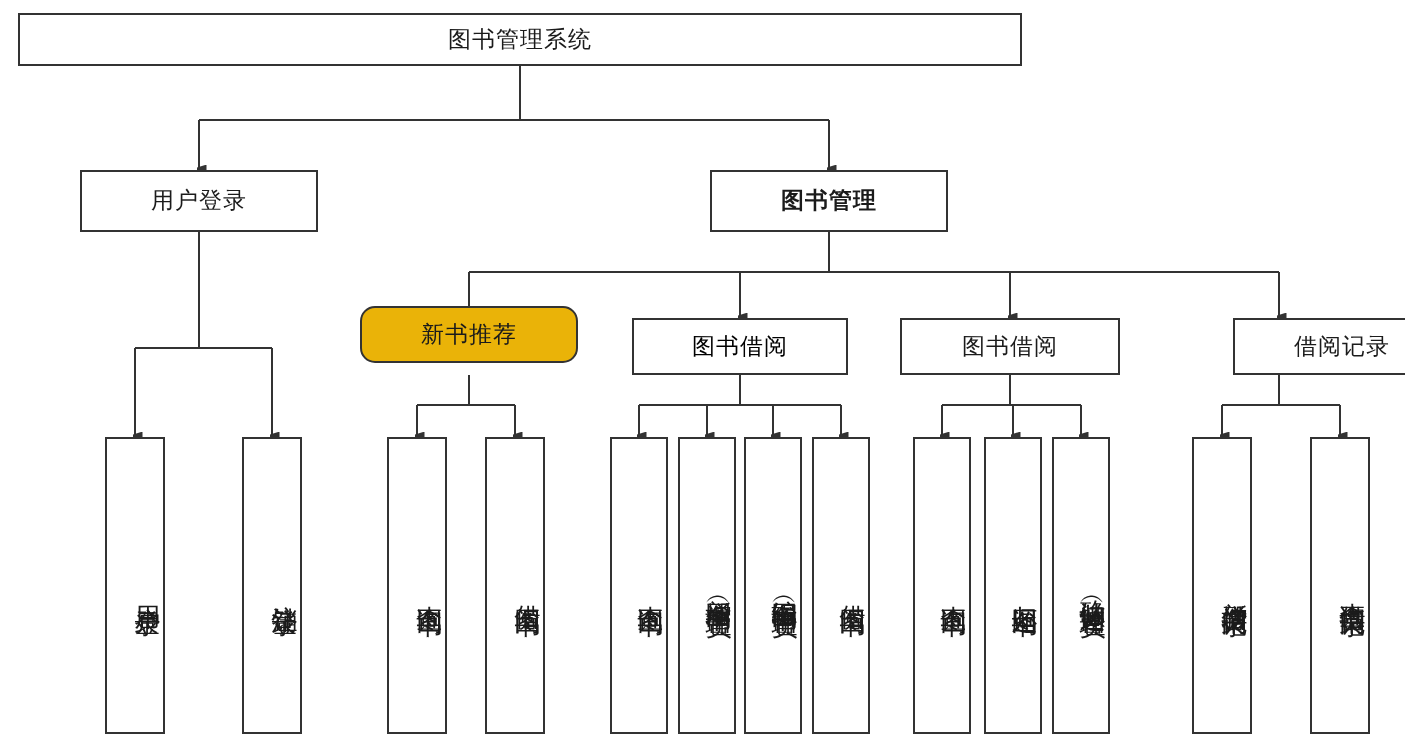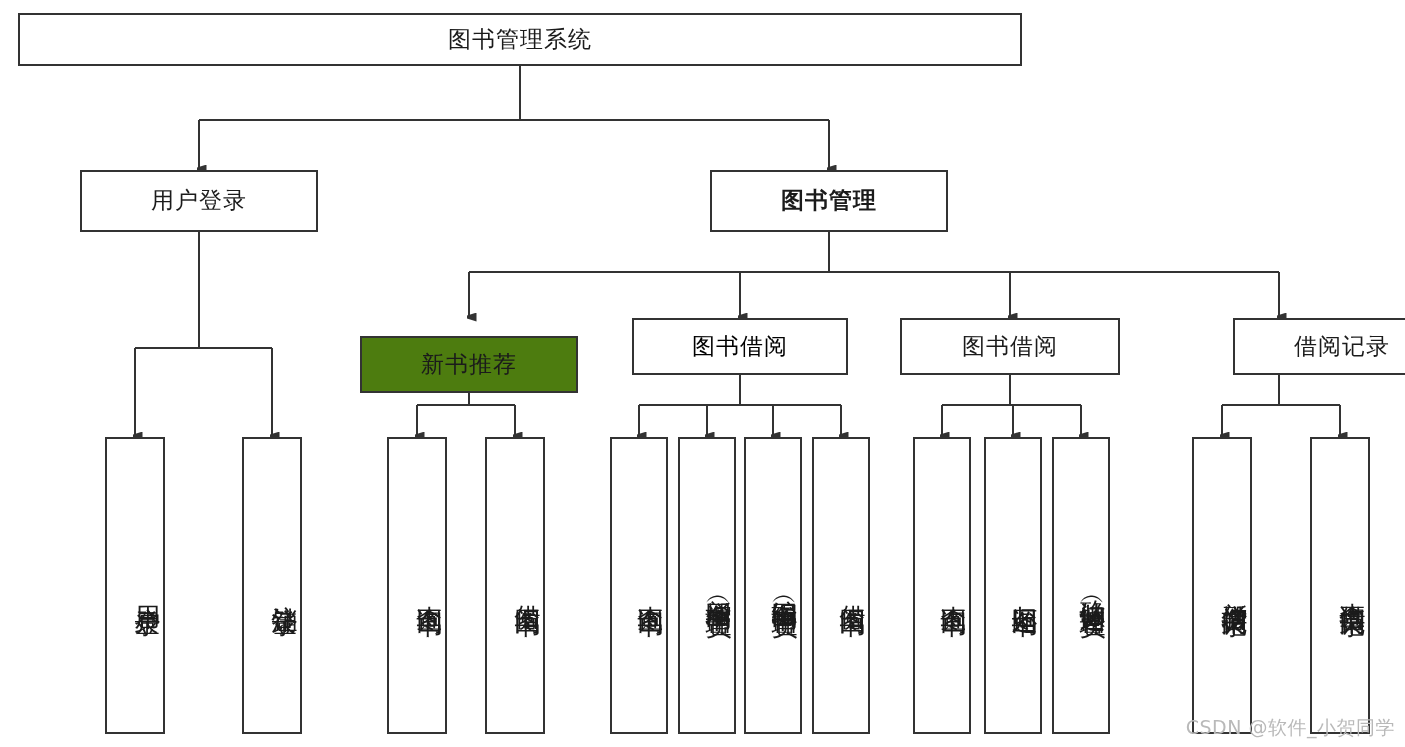--- a/index.html
+++ b/index.html
@@ -121,21 +121,21 @@
   <div id="node-layer">
       <div class="node horiz" style="left: 18px; top: 13px; width: 1004px; height: 53px; border-color: rgb(51, 51, 51); background: rgb(255, 255, 255); color: rgb(27, 27, 27);">
         <span class="node-label">图书管理系统</span>
       </div>
       <div class="node horiz" style="left: 80px; top: 170px; width: 238px; height: 62px; border-color: rgb(51, 51, 51); background: rgb(255, 255, 255); color: rgb(27, 27, 27);">
         <span class="node-label">用户登录</span>
       </div>
       <div class="node horiz" style="left: 710px; top: 170px; width: 238px; height: 62px; border-color: rgb(51, 51, 51); background: rgb(255, 255, 255); color: rgb(27, 27, 27); font-weight: bold;">
         <span class="node-label">图书管理</span>
       </div>
-      <div class="node horiz" style="left: 360px; top: 336px; width: 218px; height: 57px; border-color: rgb(51, 51, 51); background: #4d7c0f; color: rgb(27, 27, 27);">
+      <div class="node horiz" style="left: 360px; top: 306px; width: 218px; height: 57px; border-color: rgb(51, 51, 51); background: #eab308; color: rgb(27, 27, 27); border-radius: 15px;">
         <span class="node-label">新书推荐</span>
       </div>
       <div class="node horiz" style="left: 632px; top: 318px; width: 216px; height: 57px; border-color: rgb(51, 51, 51); background: rgb(255, 255, 255); color: #000000;">
         <span class="node-label">图书借阅</span>
       </div>
       <div class="node horiz" style="left: 900px; top: 318px; width: 220px; height: 57px; border-color: rgb(51, 51, 51); background: rgb(255, 255, 255); color: rgb(27, 27, 27);">
         <span class="node-label">图书借阅</span>
       </div>
       <div class="node horiz" style="left: 1233px; top: 318px; width: 218px; height: 57px; border-color: rgb(51, 51, 51); background: rgb(255, 255, 255); color: rgb(27, 27, 27);">
         <span class="node-label">借阅记录</span>
@@ -174,14 +174,13 @@
         <span class="node-label">确认归还（管理员）</span>
       </div>
       <div class="node vert tall" style="left: 1192px; top: 437px; width: 60px; height: 297px; border-color: rgb(51, 51, 51); background: rgb(255, 255, 255); color: rgb(27, 27, 27);">
         <span class="node-label">新增借阅记录</span>
       </div>
       <div class="node vert tall" style="left: 1310px; top: 437px; width: 60px; height: 297px; border-color: rgb(51, 51, 51); background: rgb(255, 255, 255); color: rgb(27, 27, 27);">
         <span class="node-label">查询借阅记录</span>
       </div>
     </div>
 
-  <div class="watermark">CSDN @软件_小贺同学</div>
 </div>
 
 </body></html>

